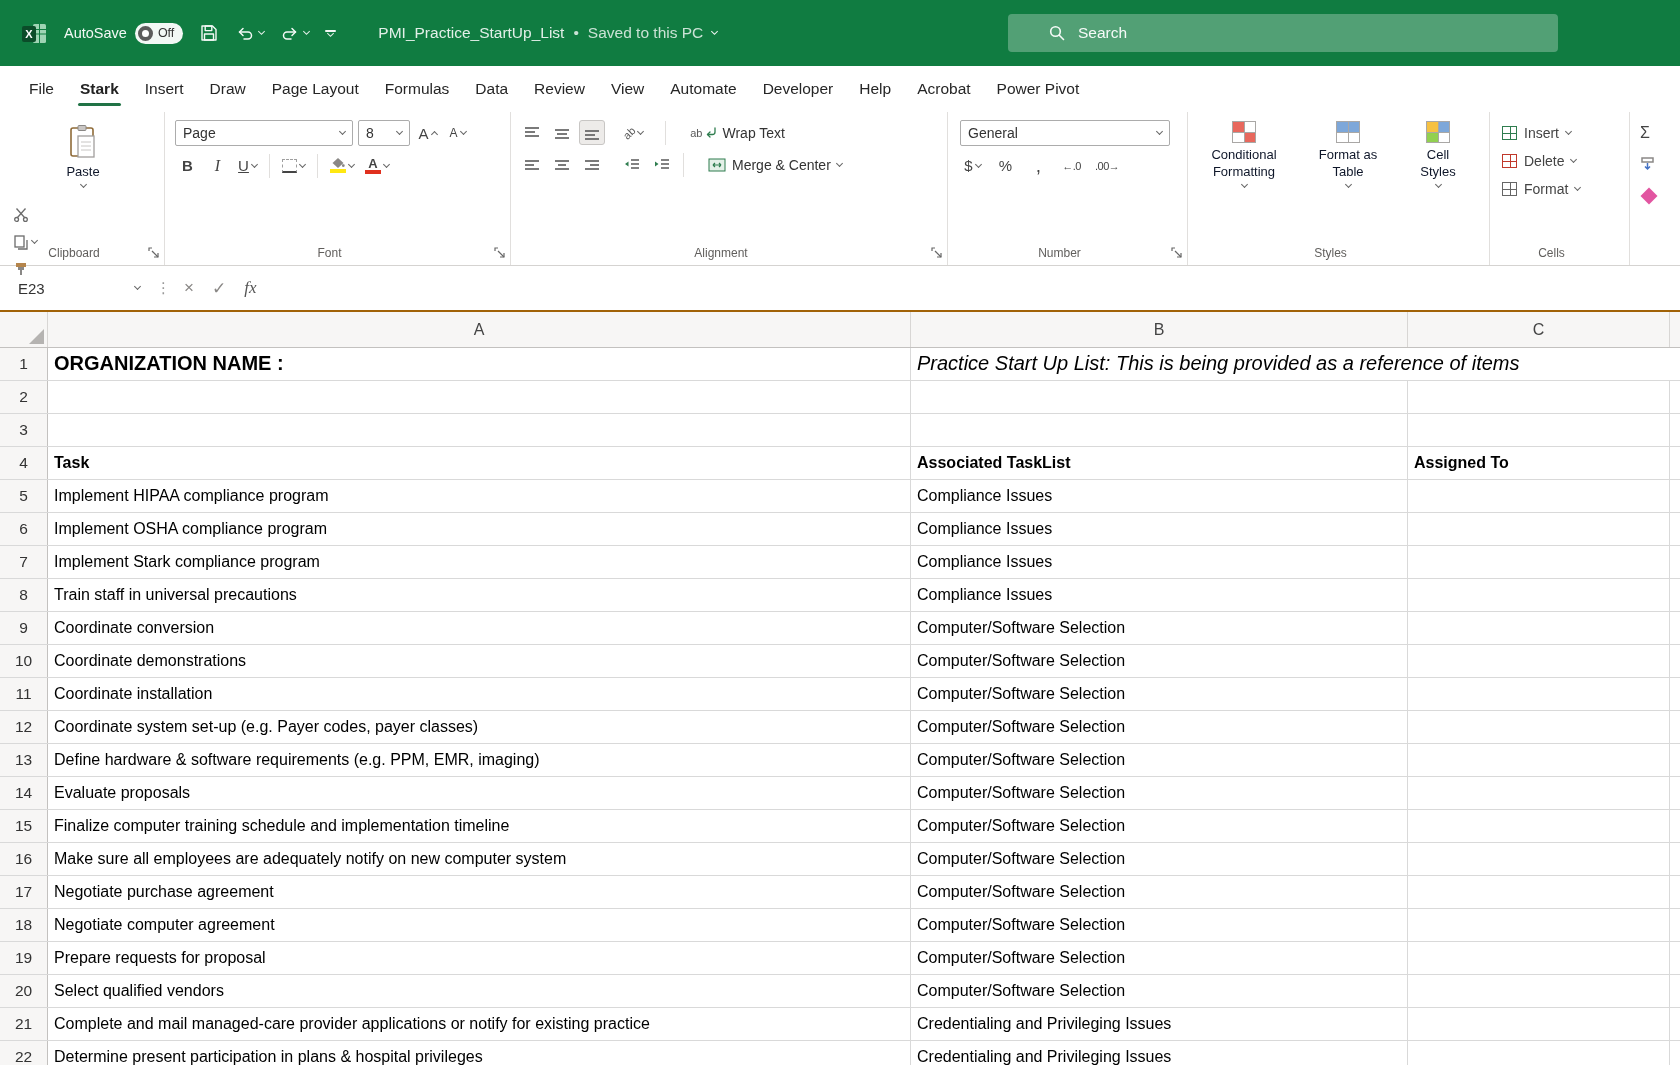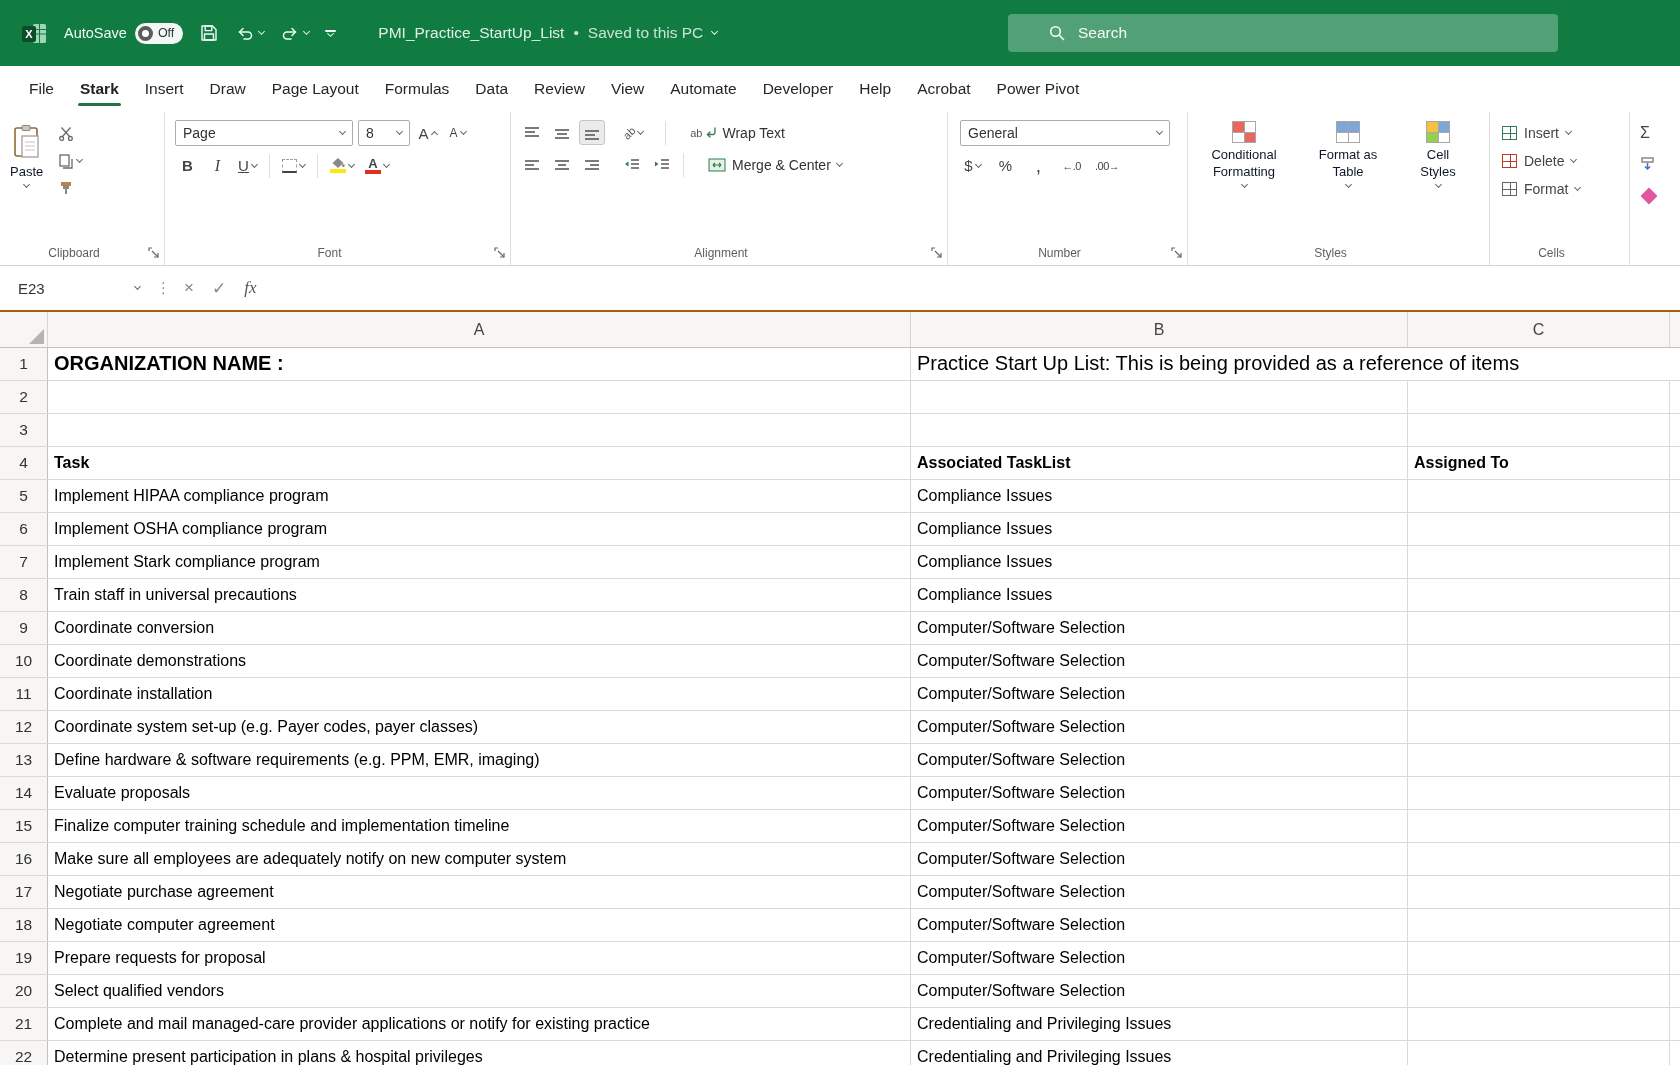--- a/index.html
+++ b/index.html
@@ -50,21 +50,21 @@
     height:25px; border-radius:3px; color:#444; cursor:pointer; gap:3px; padding:0 3px; }
   .mbtn.sel { background:#EDEBE9; border:1px solid #C8C6C4; }
   .sep-v { width:1px; height:24px; background:#E1DFDD; margin:0 4px; align-self:center; }
   .combo { display:flex; align-items:center; justify-content:space-between;
     border:1px solid #ACACAC; background:#fff; height:26px; padding:0 7px;
     font-size:14px; color:#333; border-radius:2px; cursor:pointer; }
   .bigbtn { display:flex; flex-direction:column; align-items:center; justify-content:flex-start;
     padding-top:7px; gap:4px; cursor:pointer; border-radius:3px; }
   .bigbtn .lbl { font-size:13px; line-height:1.3; color:#0f172a; text-align:center; }
 
-  .clipg { display:flex; padding:5px 8px 0 10px; gap:12px; }
+  .clipg { display:flex; padding:5px 8px 0 10px; gap:12px;flex-direction:column; }
   .clip-minis { display:flex; flex-direction:column; gap:4px; padding-top:5px; }
   .clip-minis .mbtn { height:23px; justify-content:flex-start; }
 
   .fontg { display:flex; flex-direction:column; gap:7px; padding:8px 10px 0; }
   .frow { display:flex; align-items:center; gap:5px; }
   .bld { font-weight:700; font-size:15px; }
   .ita { font-style:italic; font-family:"Liberation Serif",serif; font-size:16px; }
   .und { text-decoration:underline; font-size:15px; }
   .afont { font-size:15px; }
   .borders-ic { width:15px; height:14px; border:1px dashed #9f9f9f; border-bottom:2.5px solid #444; }
@@ -116,21 +116,21 @@
   .grid-body { height:717px; overflow:hidden; }
   .grid-row { display:flex; height:33px; border-bottom:1px solid #D9D9D9; }
   .grid-row.rbold .cell { font-weight:700; }
   .row-num { width:48px; flex:none; background:#F7F6F5; border-right:1px solid #C3C1BF;
     text-align:center; line-height:32px; font-size:15.5px; color:#333; cursor:pointer; }
   .cell { border-right:1px solid #D9D9D9; padding:0 6px; font-size:16px; line-height:31px;
     color:#000; overflow:hidden; white-space:nowrap; flex:none; cursor:cell; }
   .cell.cbold { font-weight:700; }
   .cell.big { font-size:20px; line-height:30px; }
   .cell.ovf { overflow:visible; border-right:0; }
-  .cell.ovf span { position:relative; z-index:2; white-space:nowrap; }
+  .cell.ovf span { position:relative; z-index:2; white-space:nowrap;font-style:italic; }
   .cell.nb { border-right:0; }
   .cell.filler { flex:1; border-right:0; }
 </style>
 </head>
 <body>
 
 <div class="app">
 
   <div class="titlebar">
     <div class="tb-left">

